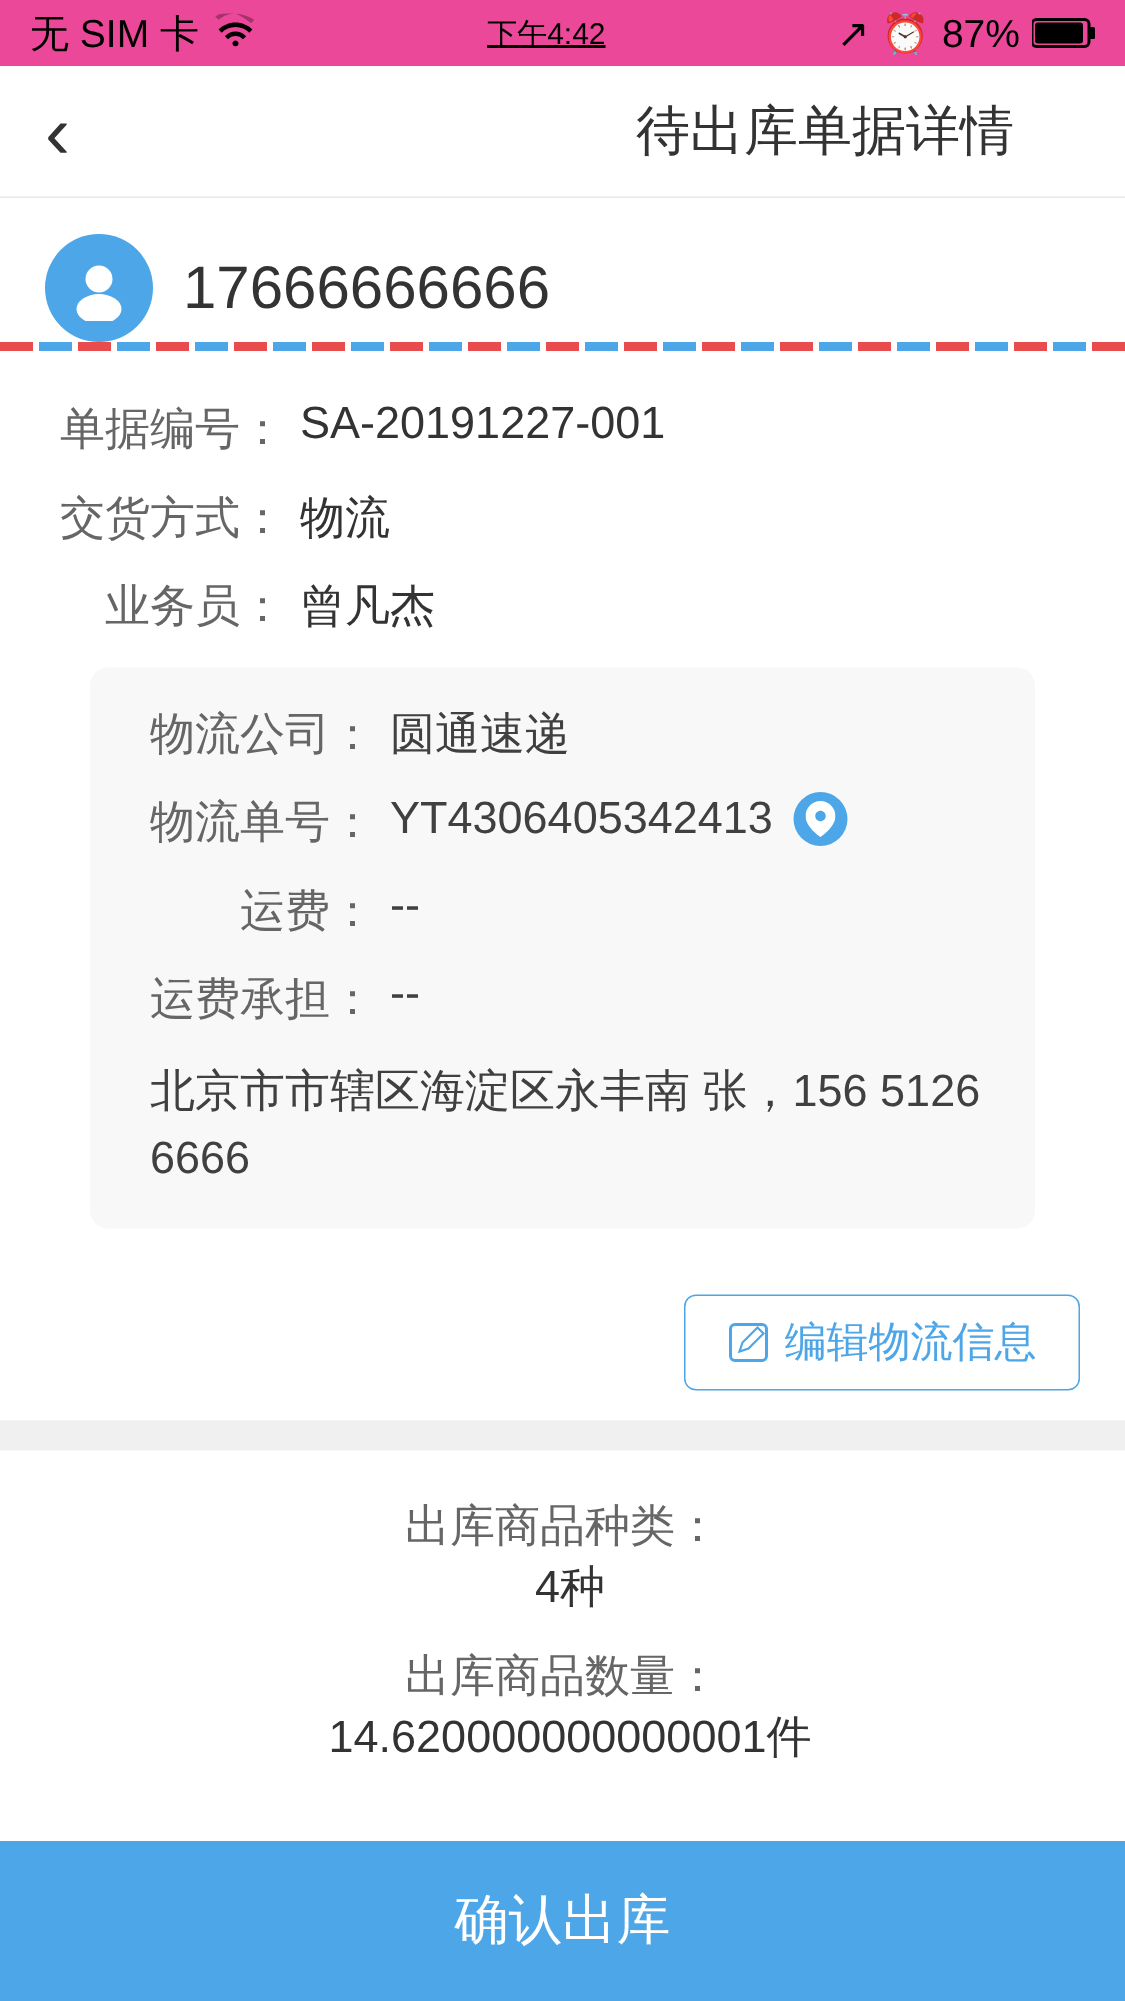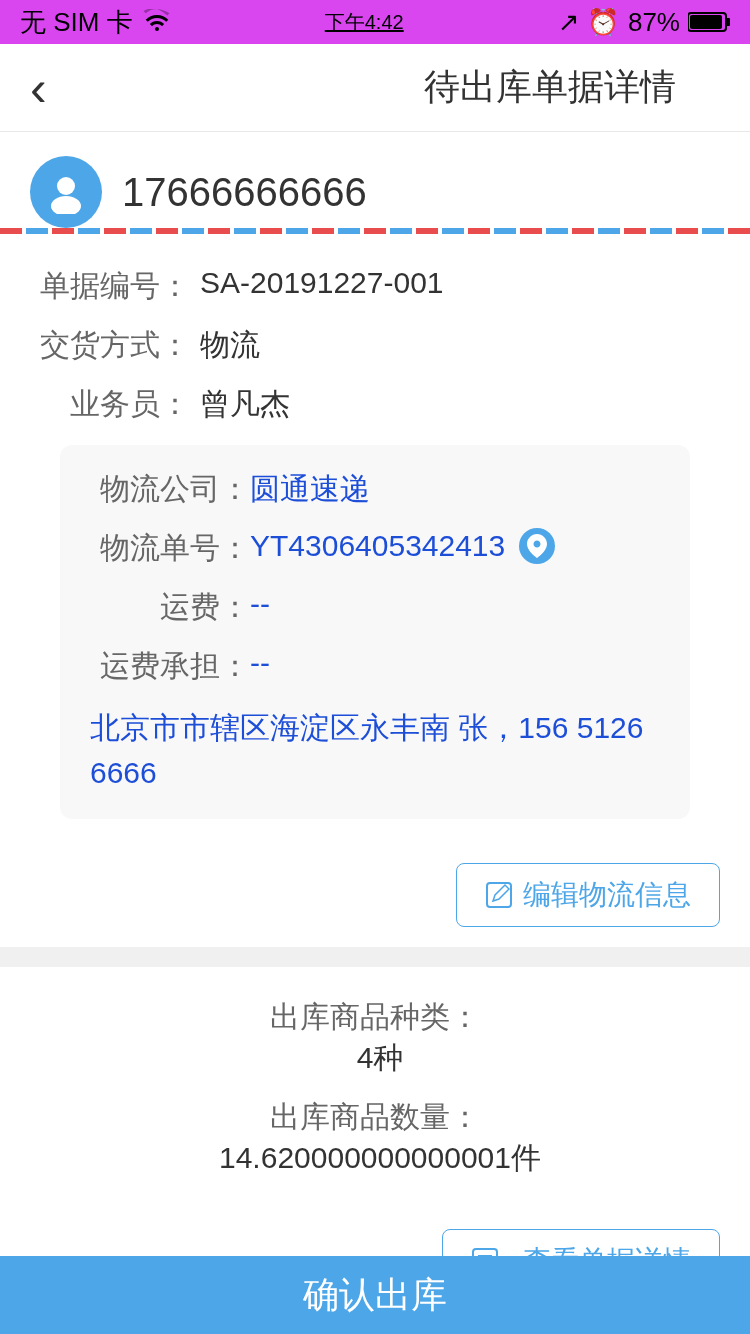--- a/index.html
+++ b/index.html
@@ -9,21 +9,21 @@
       min-height: 1334px;
       font-family: -apple-system, 'PingFang SC', 'Helvetica Neue', Arial, sans-serif;
       background: #f5f5f5;
       position: relative;
     }
 
     
     .status-bar {
       width: 100%;
       height: 44px;
-      background: #d946ef;
+      background: #ec4899;
       display: flex;
       align-items: center;
       justify-content: space-between;
       padding: 0 20px;
       font-size: 28px;
     }
     .status-left {
       display: flex;
       align-items: center;
       gap: 10px;
@@ -145,21 +145,22 @@
       font-size: 30px;
     }
     .logistics-row:last-child { margin-bottom: 0; }
     .logistics-label {
       color: #666;
       min-width: 160px;
       text-align: right;
       flex-shrink: 0;
     }
     .logistics-value {
-      color: #1d4ed8;
+      color: #404040;
+      margin-left: 10px;
       flex: 1;
       display: flex;
       align-items: center;
       gap: 14px;
       flex-wrap: wrap;
     }
     .location-icon {
       width: 36px;
       height: 36px;
       background: #4da6e8;
@@ -249,21 +250,21 @@
       background: #f5f5f5;
       min-height: 200px;
     }
 
     
     .confirm-btn-bar {
       position: fixed;
       bottom: 0;
       left: 0;
       width: 750px;
-      height: 78px;
+      height: 107px;
       background: #4da6e8;
       display: flex;
       align-items: center;
       justify-content: center;
       cursor: pointer;
     }
     .confirm-btn-text {
       font-size: 36px;
       color: #fff;
       font-weight: 500;

